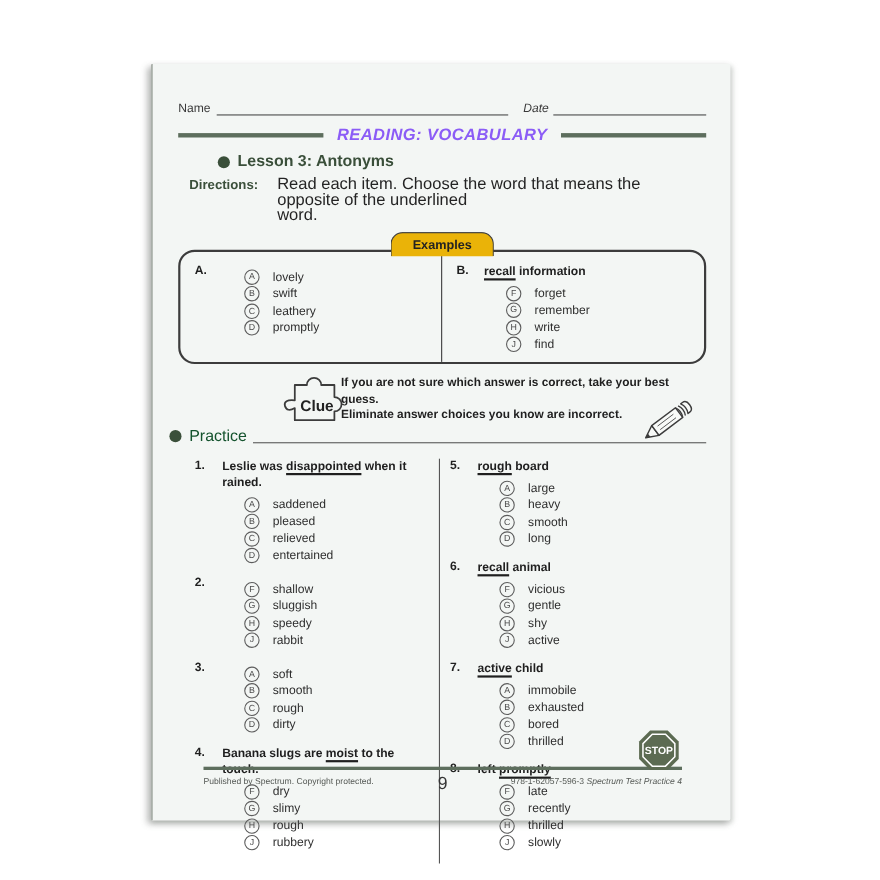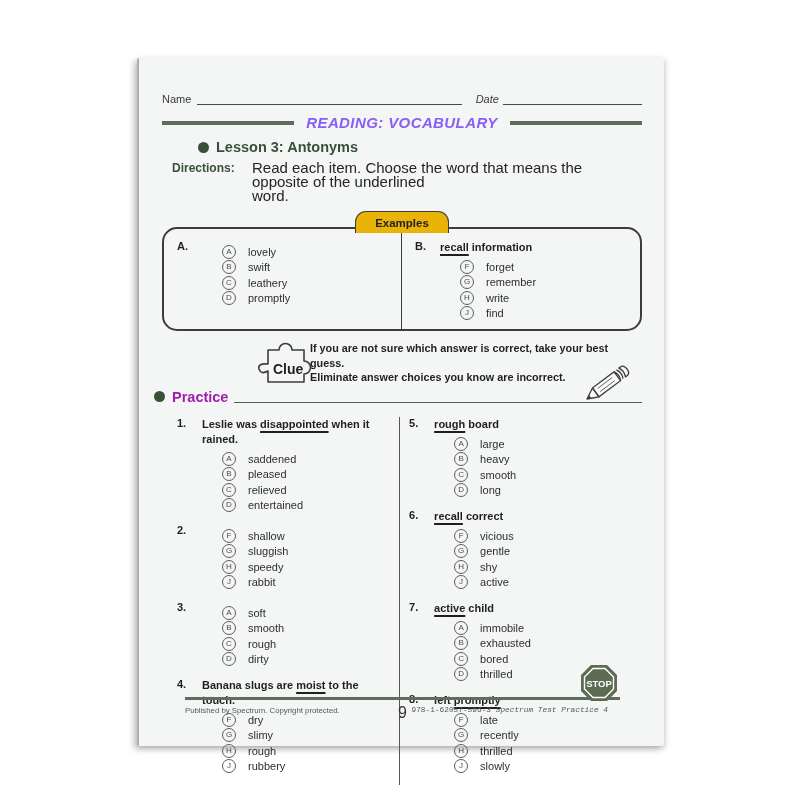--- a/index.html
+++ b/index.html
@@ -65,36 +65,36 @@
     font-size:8px;color:#4a4a4a;display:inline-flex;align-items:center;justify-content:center;
     margin-right:12px;flex:0 0 auto;background:transparent;line-height:1;
   }
   .opt-text{font-size:11px;color:#2e2e2e;}
   
   .clue-row{position:relative;height:50px;margin-top:6px;}
   .clue-icon{position:absolute;left:94px;top:-4px;}
   .clue-text{position:absolute;left:148px;top:4px;font-size:10.8px;font-weight:bold;color:#1f1f1f;line-height:14.5px;}
   
   .practice-row{position:relative;display:flex;align-items:flex-end;margin-top:2px;margin-left:-8px;}
-  .practice-title{font-size:14.5px;font-weight:bold;color:#a21caf;margin-right:6px;}
+  .practice-title{font-size:14.5px;font-weight:normal;color:#14532d;margin-right:6px;}
   .practice-row .bullet{margin-bottom:3px;}
   .rule{flex:1;height:1px;background:#5a5a5a;margin-bottom:2px;}
   .pencil{position:absolute;right:2px;bottom:-2px;}
   
   .questions{display:flex;margin-top:12px;}
   .col{box-sizing:border-box;}
   .col.left{width:49.4%;padding-left:15px;padding-right:8px;}
   .col.right{width:50.6%;border-left:1px solid #555;padding-left:9px;}
   
   .footer{position:absolute;left:23px;right:22px;bottom:22px;}
   .fbar{height:3.5px;background:#5d6e5d;}
   .frow{position:relative;margin-top:4px;height:20px;}
   .f-left{position:absolute;left:0;top:2px;font-size:7.8px;color:#555955;}
   .f-page{position:absolute;left:50%;transform:translateX(-50%);top:0;font-size:16px;color:#333;}
-  .f-right{position:absolute;right:12px;top:2px;font-size:7.8px;color:#555955;font-family:Liberation Mono, monospace;}
+  .f-right{position:absolute;right:0;top:2px;font-size:7.8px;color:#555955;}
   .f-right .book{font-style:italic;}
   .stop-wrap{position:absolute;right:24px;bottom:40px;margin-left:42px;}
 </style>
 </head>
 <body>
 
 <div class="page">
   <div class="content">
 
     <div class="name-row">
@@ -343,21 +343,21 @@
                 <span class="circ">D</span>
                 <span class="opt-text">long</span>
               </div>
             </div>
           </div>
         </div>
 
         <div class="q">
           <span class="q-num">6.</span>
           <div class="q-body">
-            <div class="prompt"><span></span><span class="uword">recall</span><span> correct</span></div>
+            <div class="prompt"><span></span><span class="uword">recall</span><span> animal</span></div>
             <div class="opts">
               <div class="opt">
                 <span class="circ">F</span>
                 <span class="opt-text">vicious</span>
               </div>
               <div class="opt">
                 <span class="circ">G</span>
                 <span class="opt-text">gentle</span>
               </div>
               <div class="opt">

